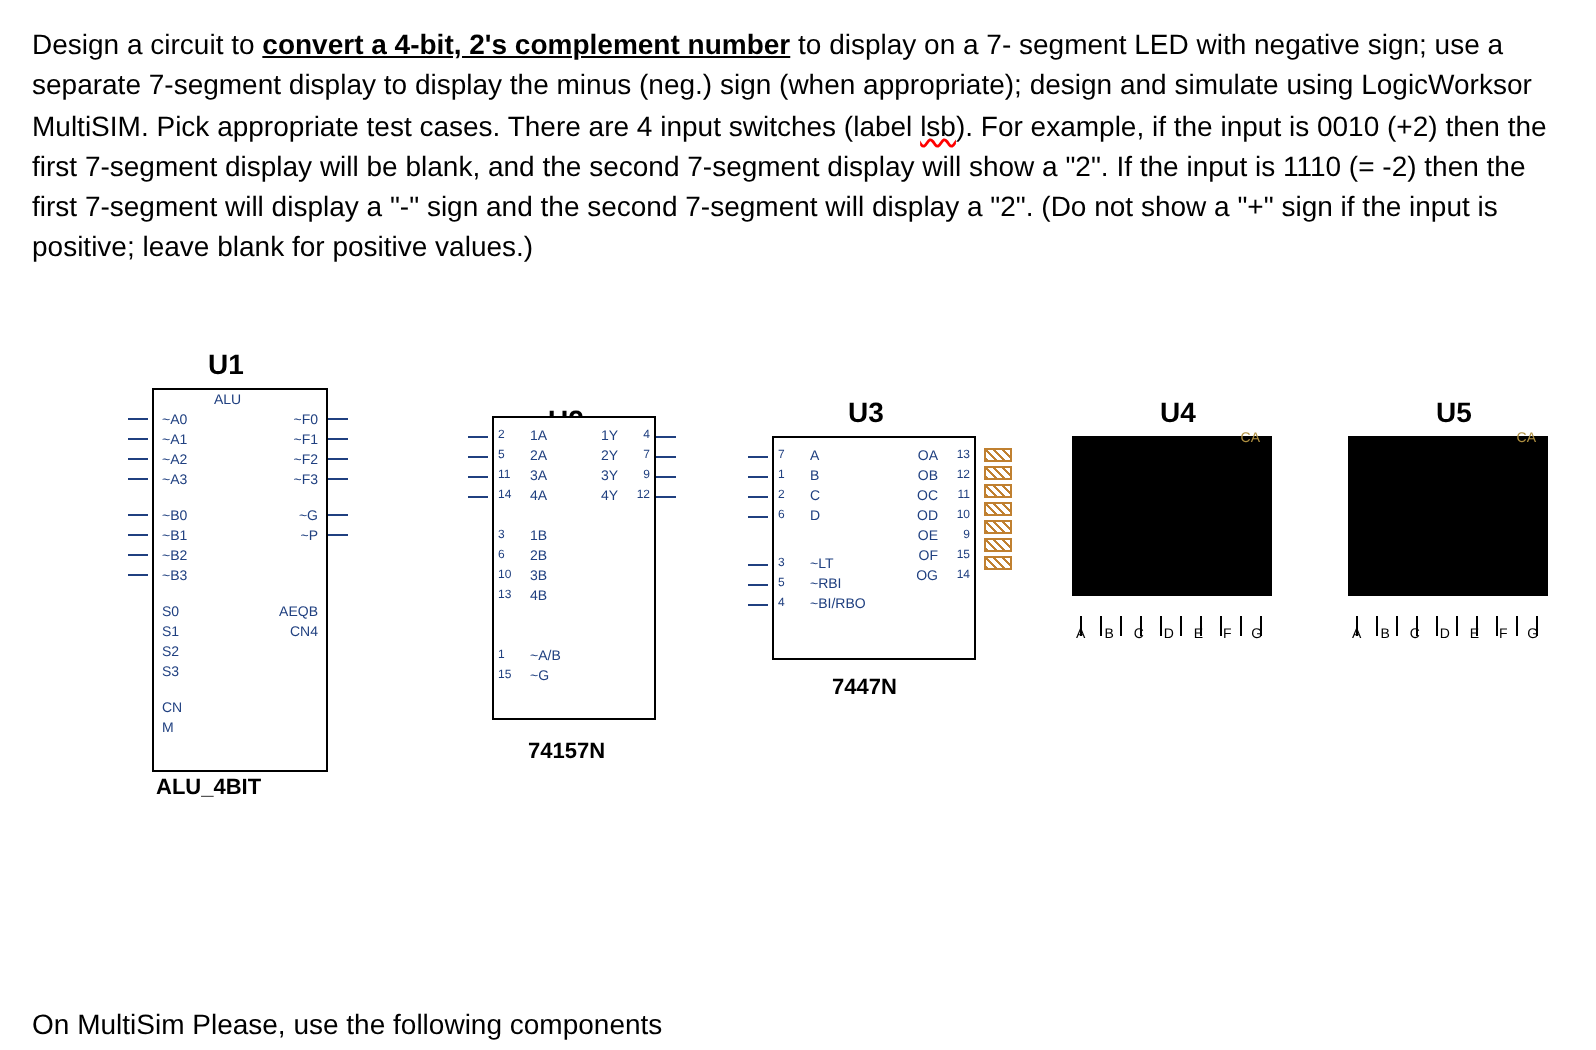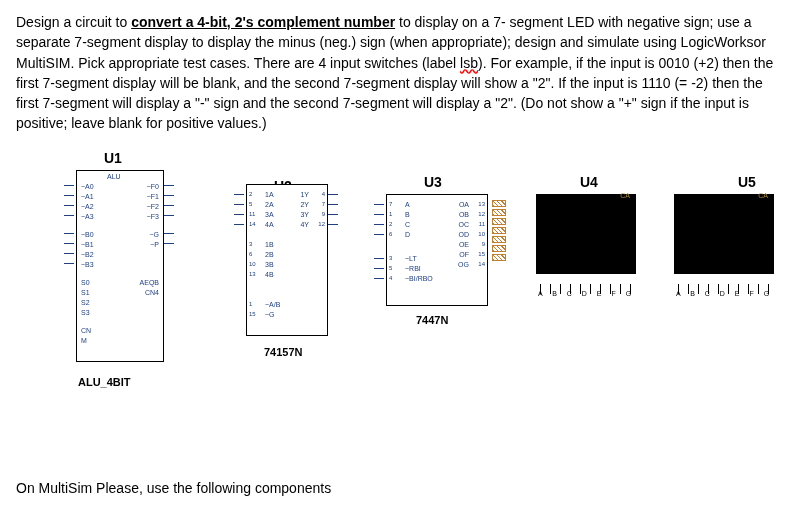--- a/index.html
+++ b/index.html
@@ -7,21 +7,21 @@
     font-size: 14px;
     color: #000;
     background: #fff;
     margin: 0;
     padding: 12px 16px;
     width: 798px;
     box-sizing: border-box;
   }
   .problem-text {
     line-height: 1.45;
-    margin-bottom: 16px;
+    margin-bottom: 40px;
   }
   .underline-bold {
     font-weight: bold;
     text-decoration: underline;
   }
   .red-wavy {
     text-decoration: underline wavy red;
   }
   .schematic-area {
     position: relative;
@@ -157,21 +157,21 @@
   <div class="io-stub" style="left:48px; top:83px;"></div>
   <div class="io-stub" style="left:48px; top:93px;"></div>
   <div class="io-stub" style="left:48px; top:103px;"></div>
   <div class="io-stub" style="left:48px; top:113px;"></div>
   <div class="io-stub-r" style="left:148px; top:35px;"></div>
   <div class="io-stub-r" style="left:148px; top:45px;"></div>
   <div class="io-stub-r" style="left:148px; top:55px;"></div>
   <div class="io-stub-r" style="left:148px; top:65px;"></div>
   <div class="io-stub-r" style="left:148px; top:83px;"></div>
   <div class="io-stub-r" style="left:148px; top:93px;"></div>
-  <div class="part-name" style="left:62px; top:226px;">ALU_4BIT</div>
+  <div class="part-name" style="left:62px; top:214px;">ALU_4BIT</div>
 
   <div class="refdes" style="position:absolute; left:258px; top:28px;">U2</div>
   <div class="chip-box" style="left:230px; top:34px; width:80px; height:150px;">
     <div class="pin-label" style="left:18px; top:6px;">1A</div>
     <div class="pin-label" style="left:18px; top:16px;">2A</div>
     <div class="pin-label" style="left:18px; top:26px;">3A</div>
     <div class="pin-label" style="left:18px; top:36px;">4A</div>
     <div class="pin-num" style="left:2px; top:6px;">2</div>
     <div class="pin-num" style="left:2px; top:16px;">5</div>
     <div class="pin-num" style="left:2px; top:26px;">11</div>
@@ -260,21 +260,21 @@
   </div>
   <div class="part-name" style="left:400px; top:164px;">7447N</div>
 
   <div class="refdes" style="position:absolute; left:564px; top:24px;">U4</div>
   <div class="seven-seg" style="left:520px; top:44px;">
     <div class="seg-ca">CA</div>
   </div>
   <div class="seg-ticks" style="left:524px; top:134px;"></div>
   <div class="seg-pins" style="left:522px; top:140px; position:absolute;">A B C D E F G</div>
 
-  <div class="refdes" style="position:absolute; left:722px; top:24px;">U5</div>
+  <div class="refdes" style="position:absolute; left:702px; top:24px;">U5</div>
   <div class="seven-seg" style="left:658px; top:44px;">
     <div class="seg-ca">CA</div>
   </div>
   <div class="seg-ticks" style="left:662px; top:134px;"></div>
   <div class="seg-pins" style="left:660px; top:140px; position:absolute;">A B C D E F G</div>
 
 </div>
 
 <div class="footer-text">On MultiSim Please, use the following components</div>
 

